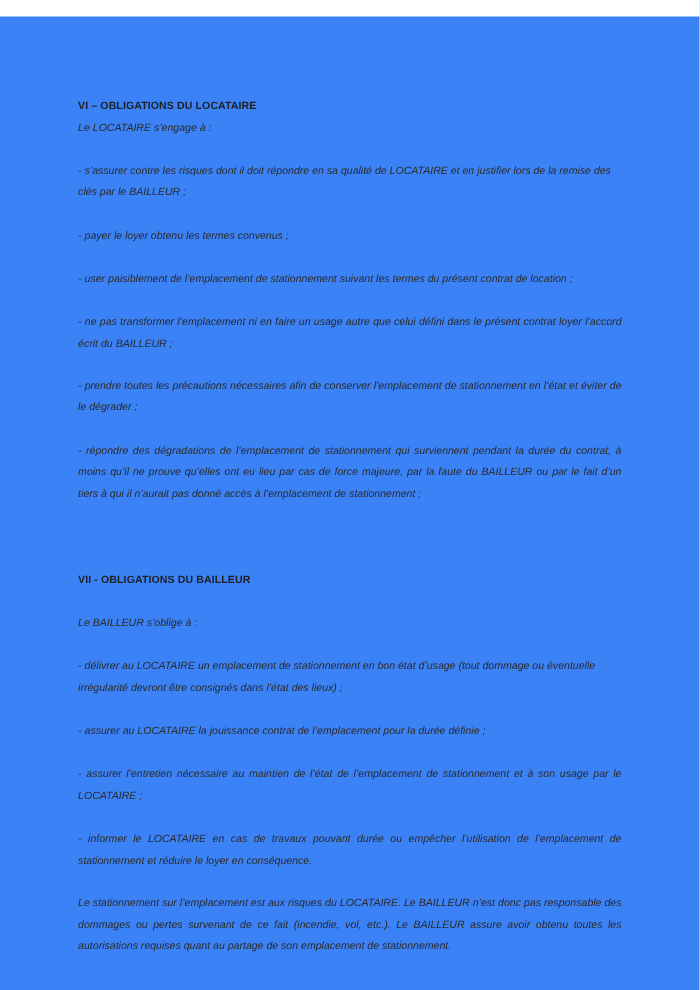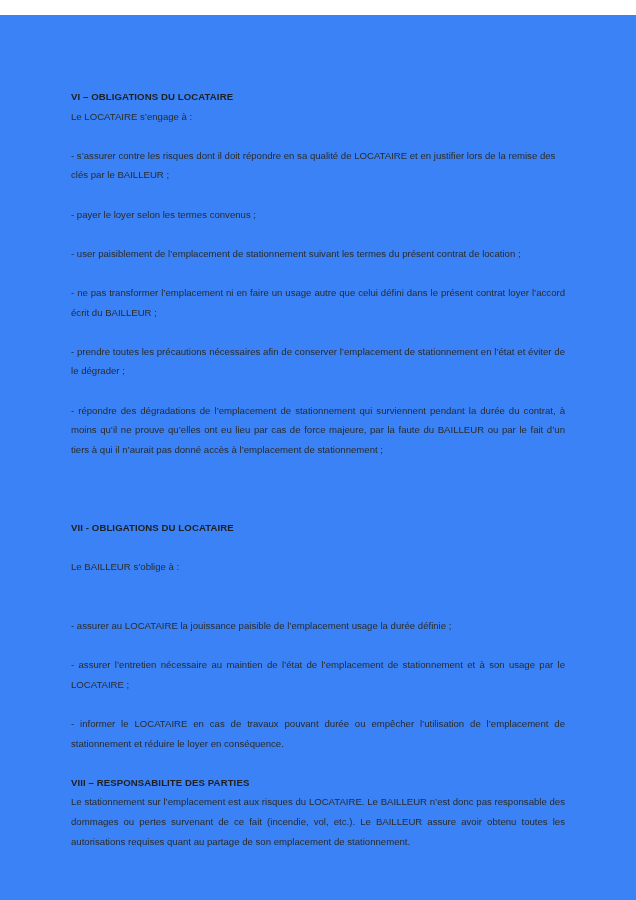--- a/index.html
+++ b/index.html
@@ -39,20 +39,21 @@
   .doc-para {
     font-size: 9.6px;
     font-weight: normal;
     line-height: 19.6px;
     text-align: justify;
     text-justify: inter-word;
     margin: 0;
     color: #2b2b2b;
     -webkit-hyphens: none;
     hyphens: none;
+    font-style: italic;
   }
   .doc-para.flush {
     text-align: left;
   }
   
   .gap-line {
     height: 19.6px;
     font-size: 9.6px;
     line-height: 19.6px;
   }
@@ -60,39 +61,39 @@
 </head>
 <body>
 
 <div class="page">
   <div class="content">
       <p class="doc-heading" id="heading-vi">VI – OBLIGATIONS DU LOCATAIRE</p>
       <p class="doc-para flush" id="para-vi-intro">Le LOCATAIRE s’engage à :</p>
       <div class="gap-line">&nbsp;</div>
       <p class="doc-para flush" id="para-vi-1">- s’assurer contre les risques dont il doit répondre en sa qualité de LOCATAIRE et en justifier lors de la remise des clés par le BAILLEUR ;</p>
       <div class="gap-line">&nbsp;</div>
-      <p class="doc-para flush" id="para-vi-2">- payer le loyer selon les termes convenus ;</p>
+      <p class="doc-para flush" id="para-vi-2">- payer le loyer obtenu les termes convenus ;</p>
       <div class="gap-line">&nbsp;</div>
       <p class="doc-para" id="para-vi-3">- user paisiblement de l’emplacement de stationnement suivant les termes du présent contrat de location ;</p>
       <div class="gap-line">&nbsp;</div>
       <p class="doc-para" id="para-vi-4">- ne pas transformer l’emplacement ni en faire un usage autre que celui défini dans le présent contrat loyer l’accord écrit du BAILLEUR ;</p>
       <div class="gap-line">&nbsp;</div>
       <p class="doc-para" id="para-vi-5">- prendre toutes les précautions nécessaires afin de conserver l’emplacement de stationnement en l’état et éviter de le dégrader ;</p>
       <div class="gap-line">&nbsp;</div>
       <p class="doc-para" id="para-vi-6">- répondre des dégradations de l’emplacement de stationnement qui surviennent pendant la durée du contrat, à moins qu’il ne prouve qu’elles ont eu lieu par cas de force majeure, par la faute du BAILLEUR ou par le fait d’un tiers à qui il n’aurait pas donné accès à l’emplacement de stationnement ;</p>
       <div class="gap-line">&nbsp;</div>
       <div class="gap-line">&nbsp;</div>
       <div class="gap-line">&nbsp;</div>
-      <p class="doc-heading" id="heading-vii">VII - OBLIGATIONS DU LOCATAIRE</p>
+      <p class="doc-heading" id="heading-vii">VII - OBLIGATIONS DU BAILLEUR</p>
       <div class="gap-line">&nbsp;</div>
       <p class="doc-para flush" id="para-vii-intro">Le BAILLEUR s’oblige à :</p>
       <div class="gap-line">&nbsp;</div>
+      <p class="doc-para flush" id="para-vii-1">- délivrer au LOCATAIRE un emplacement de stationnement en bon état d’usage (tout dommage ou éventuelle irrégularité devront être consignés dans l’état des lieux) ;</p>
       <div class="gap-line">&nbsp;</div>
-      <p class="doc-para flush" id="para-vii-2">- assurer au LOCATAIRE la jouissance paisible de l’emplacement usage la durée définie ;</p>
+      <p class="doc-para flush" id="para-vii-2">- assurer au LOCATAIRE la jouissance contrat de l’emplacement pour la durée définie ;</p>
       <div class="gap-line">&nbsp;</div>
       <p class="doc-para" id="para-vii-3">- assurer l’entretien nécessaire au maintien de l’état de l’emplacement de stationnement et à son usage par le LOCATAIRE ;</p>
       <div class="gap-line">&nbsp;</div>
       <p class="doc-para" id="para-vii-4">- informer le LOCATAIRE en cas de travaux pouvant durée ou empêcher l’utilisation de l’emplacement de stationnement et réduire le loyer en conséquence.</p>
       <div class="gap-line">&nbsp;</div>
-      <p class="doc-heading" id="heading-viii">VIII – RESPONSABILITE DES PARTIES</p>
       <p class="doc-para" id="para-viii-1">Le stationnement sur l’emplacement est aux risques du LOCATAIRE. Le BAILLEUR n’est donc pas responsable des dommages ou pertes survenant de ce fait (incendie, vol, etc.). Le BAILLEUR assure avoir obtenu toutes les autorisations requises quant au partage de son emplacement de stationnement.</p>
     </div>
 </div>
 
 </body></html>

